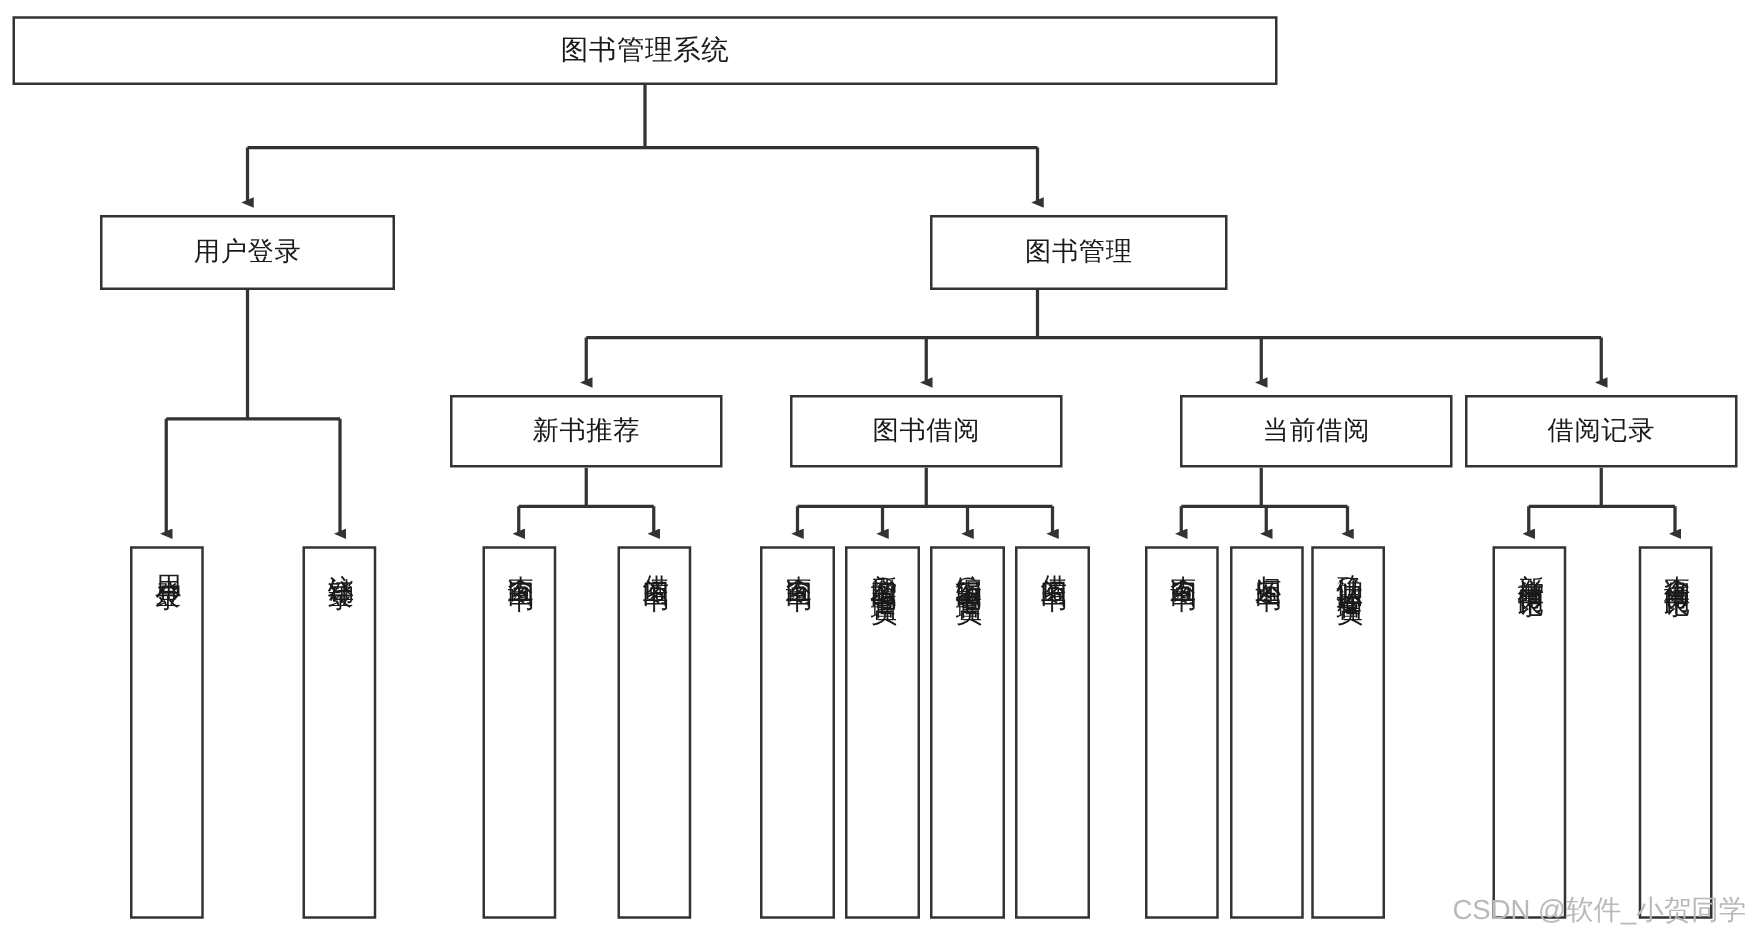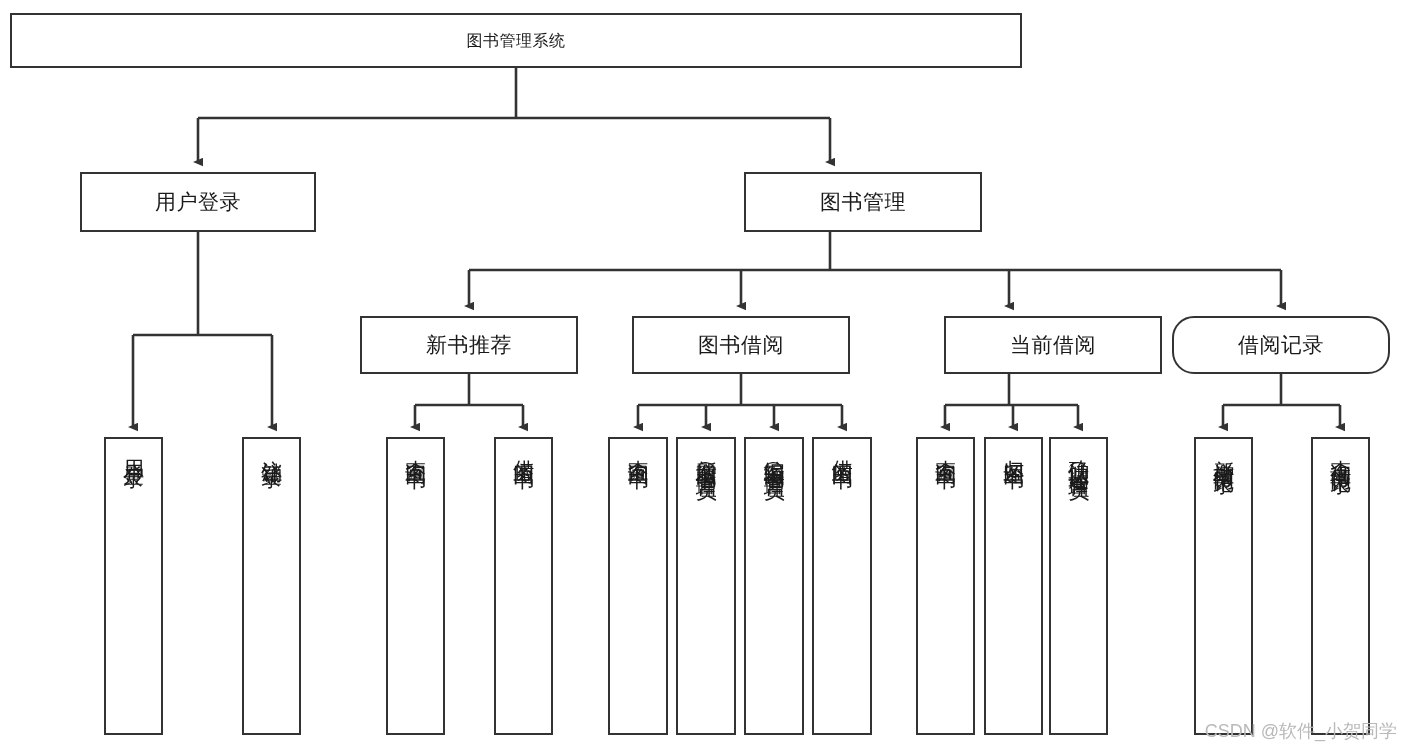--- a/index.html
+++ b/index.html
@@ -41,41 +41,41 @@
     font-family: "Liberation Sans", "DejaVu Sans", sans-serif;
     letter-spacing: 0.5px;
     white-space: nowrap;
   }
   
   .node.horiz .label {
     font-size: 21px;
     line-height: 1.2;
   }
   .node.root .label {
-    font-size: 16px;
+    font-size: 22px;
   }
   
   .node.vert {
     align-items: flex-start;
     justify-content: center;
     padding-top: 4px;
   }
   .node.vert .label {
     writing-mode: vertical-rl;
     text-orientation: upright;
     font-size: 21px;
     line-height: 1.25;
     letter-spacing: 3px;
     white-space: nowrap;
   }
   .watermark {
     position: absolute;
     right: 8px;
     bottom: 4px;
-    font-size: 18px;
+    font-size: 22px;
     color: #b9b9b9;
     font-family: "Liberation Sans", "DejaVu Sans", sans-serif;
     white-space: nowrap;
     z-index: 3;
   }
 </style>
 </head>
 <body>
 
 <div id="canvas">
@@ -146,21 +146,21 @@
 
   <div class="node horiz" style="left:360px; top:316px; width:218px; height:58px;">
     <span class="label">新书推荐</span>
   </div>
   <div class="node horiz" style="left:632px; top:316px; width:218px; height:58px;">
     <span class="label">图书借阅</span>
   </div>
   <div class="node horiz" style="left:900px; top:316px; width:218px; height:58px;margin-left:44px;">
     <span class="label">当前借阅</span>
   </div>
-  <div class="node horiz" style="left:1172px; top:316px; width:218px; height:58px;border-radius:22px;">
+  <div class="node horiz" style="left:1172px; top:316px; width:218px; height:58px;">
     <span class="label">借阅记录</span>
   </div>
 
   <div class="node vert" style="left:104px; top:437px; width:59px; height:298px;">
     <span class="label">用户登录</span>
   </div>
   <div class="node vert" style="left:242px; top:437px; width:59px; height:298px;">
     <span class="label">注销登录</span>
   </div>
 

